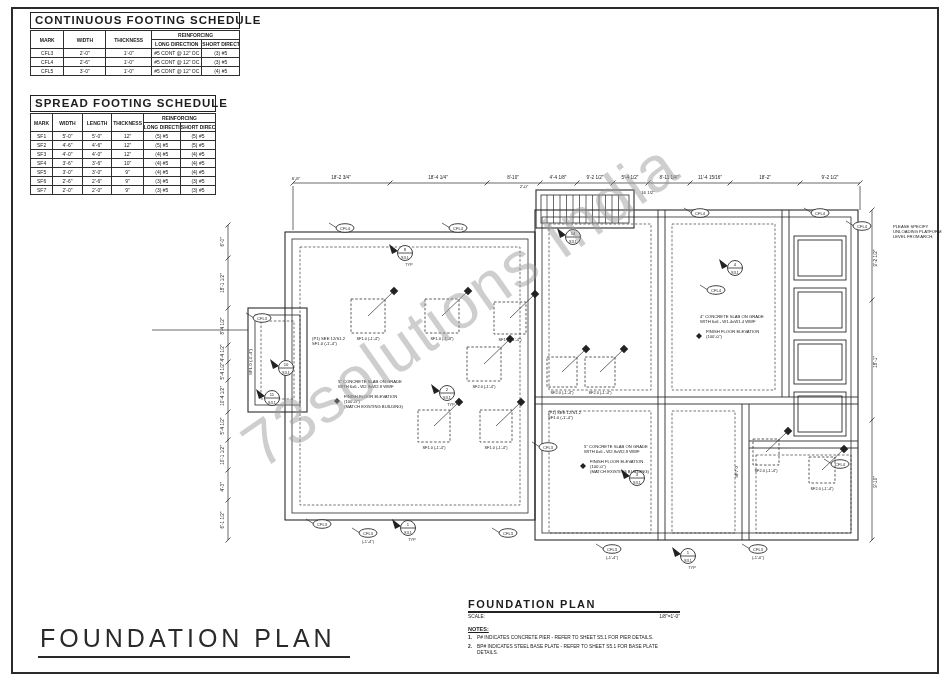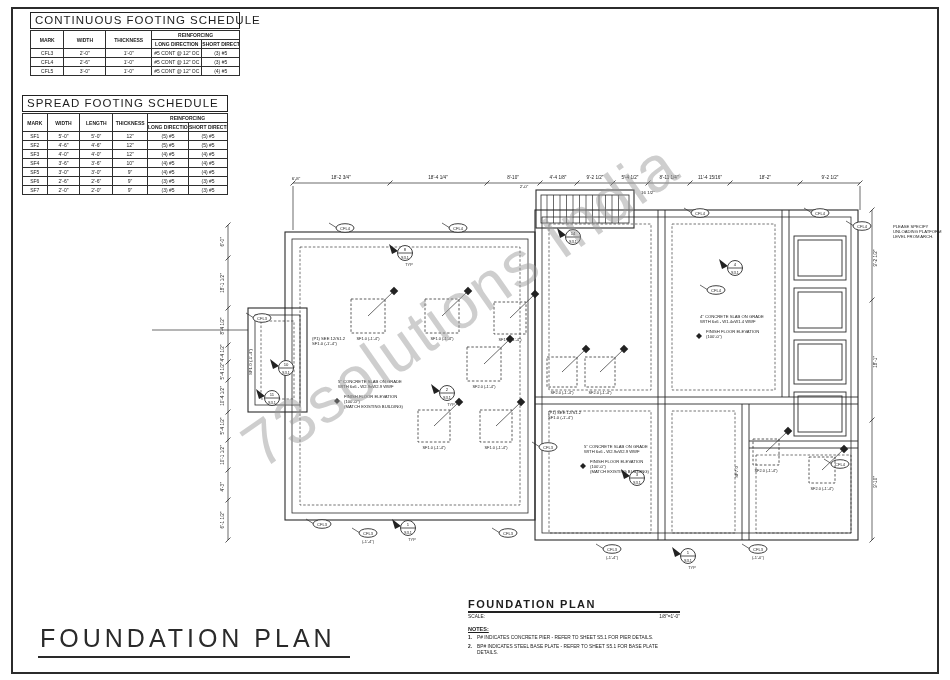--- a/index.html
+++ b/index.html
@@ -2,21 +2,21 @@
 <html><head>
 <meta charset="utf-8">
 <style>
   html,body{margin:0;padding:0;background:#fff;}
   #sheet{position:relative;width:950px;height:680px;background:#fff;overflow:hidden;
          font-family:"Liberation Sans",sans-serif;color:#1d1d1d;}
   #frame{position:absolute;left:11px;top:7px;right:11px;bottom:6px;border:2px solid #2b2b2b;}
   #plan-svg{position:absolute;left:0;top:0;}
   
   .sched{position:absolute;background:#fff;}
-  .sched-title{border:1.5px solid #222;font-weight:normal;font-size:11.5px;letter-spacing:1px;
+  .sched-title{border:1.5px solid #222;font-weight:bold;font-size:11.5px;letter-spacing:1px;
                padding:1px 4px 2px 4px;white-space:nowrap;}
   .sched table{border-collapse:collapse;width:100%;table-layout:fixed;margin-top:1px;}
   .sched th,.sched td{border:1px solid #2e2e2e;font-size:5px;line-height:6px;text-align:center;
                padding:1px 0;white-space:nowrap;overflow:hidden;font-weight:bold;color:#222;}
   .sched td{font-weight:normal;}
   
   #watermark{position:absolute;left:130px;top:268px;width:660px;text-align:center;
              transform:rotate(-35deg);font-size:64px;letter-spacing:2px;color:#9a9a9a;
              opacity:.48;white-space:nowrap;pointer-events:none;z-index:5;}
   
@@ -345,21 +345,21 @@
             <td>CFL5</td>
             <td>3'-0"</td>
             <td>1'-0"</td>
             <td>#5 CONT @ 12" OC</td>
             <td>(4) #5</td>
           </tr>
         </tbody>
     </table>
   </div>
 
-  <div class="sched" style="left:22px;top:95px;width:206px">
+  <div class="sched" style="left:30px;top:95px;width:186px">
     <div class="sched-title">SPREAD FOOTING SCHEDULE</div>
     <table>
       <colgroup>
           <col style="width:12%">
           <col style="width:16%">
           <col style="width:16%">
           <col style="width:17%">
           <col style="width:20%">
           <col style="width:19%">
         </colgroup>

